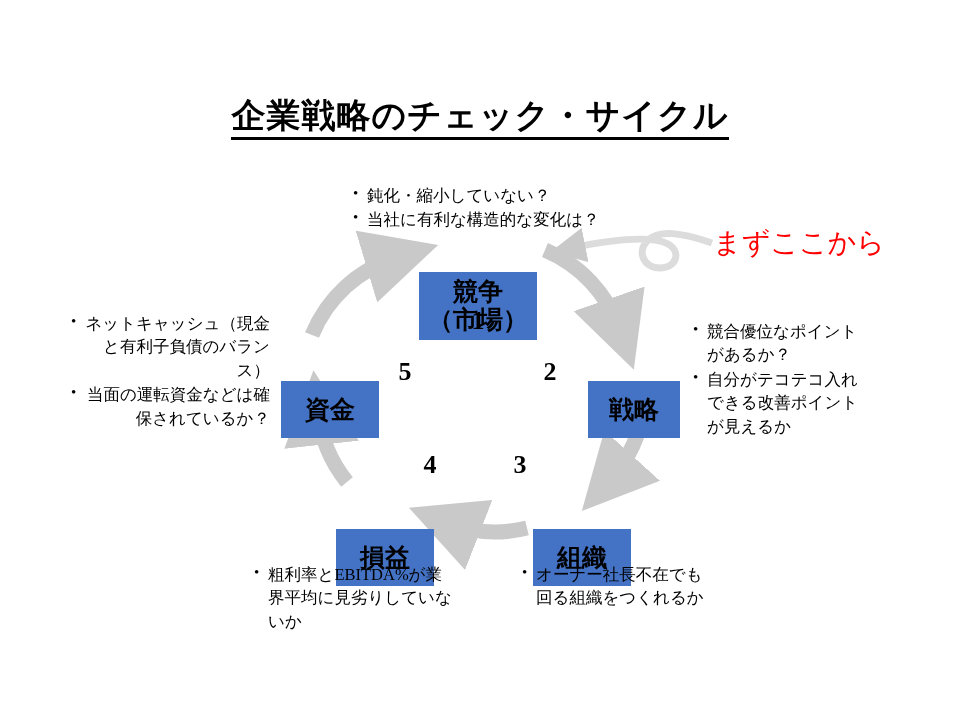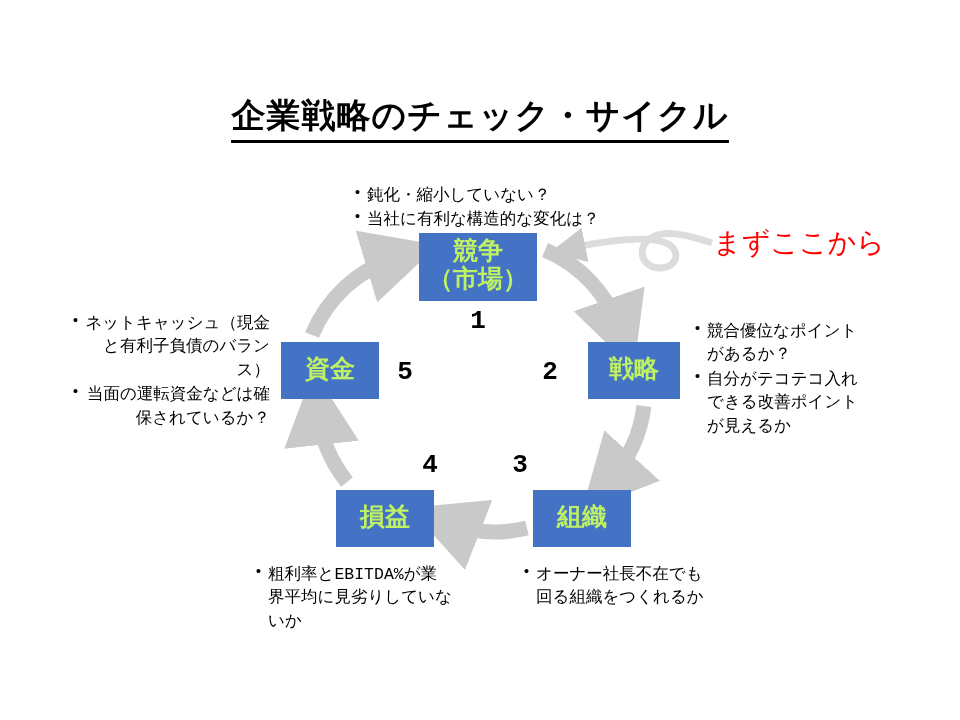--- a/index.html
+++ b/index.html
@@ -6,21 +6,21 @@
     margin: 0;
     padding: 0;
     background: #ffffff;
   }
   #slide {
     position: relative;
     width: 960px;
     height: 720px;
     background: #ffffff;
     overflow: hidden;
-    font-family: Liberation Mono, monospace;
+    font-family: Liberation Serif, serif;
     color: #000000;
   }
 
   
   .title {
     position: absolute;
     left: 0;
     top: 93px;
     width: 960px;
     text-align: center;
@@ -41,28 +41,29 @@
     left: 0;
     top: 0;
     width: 960px;
     height: 720px;
   }
 
   
   .node {
     position: absolute;
     background: #4472C4;
-    color: #bef264;
+    color: #000000;
     display: flex;
     flex-direction: column;
     align-items: center;
     justify-content: center;
     font-weight: bold;
     line-height: 1.12;
     text-align: center;
+    margin-top: 39px;
   }
   .node-competition {
     left: 419px;
     top: 233px;
     width: 118px;
     height: 68px;
     font-size: 25px;
   }
   .node-strategy {
     left: 588px;

